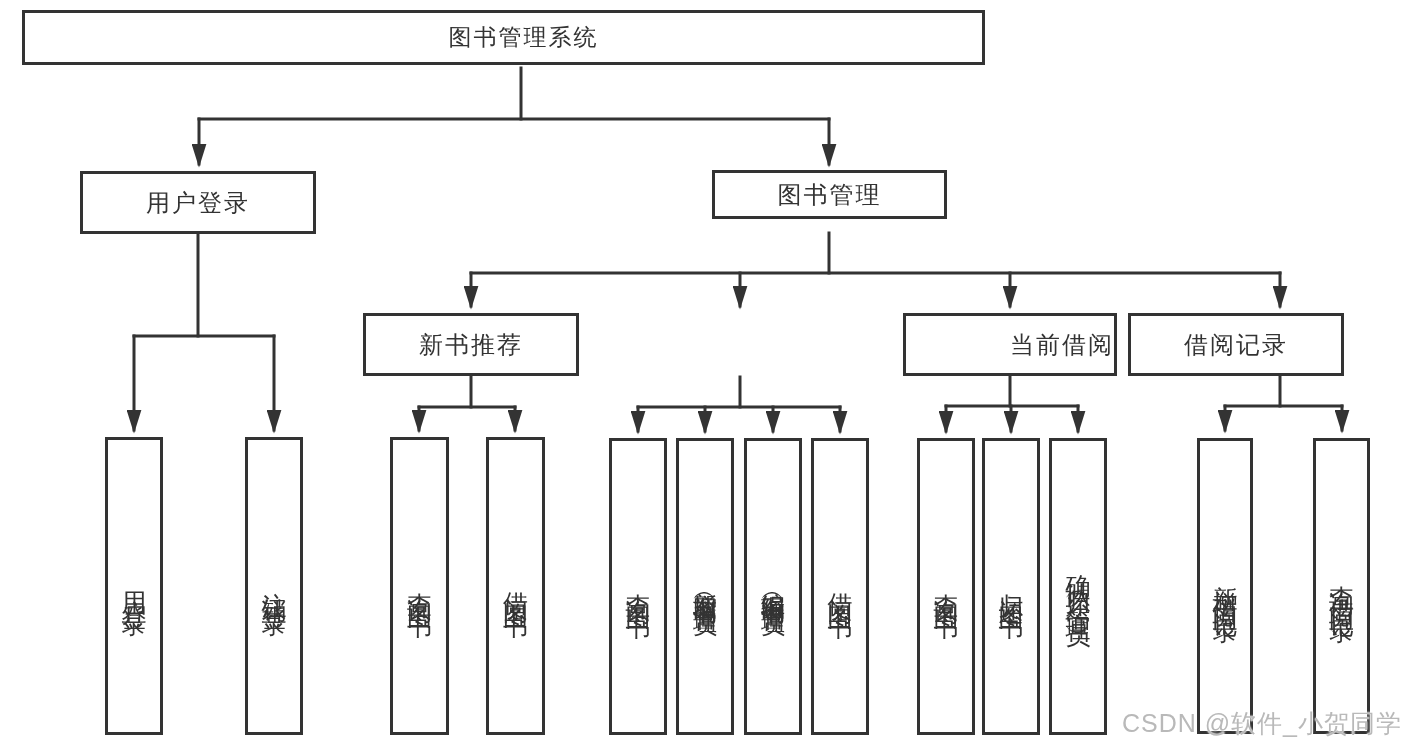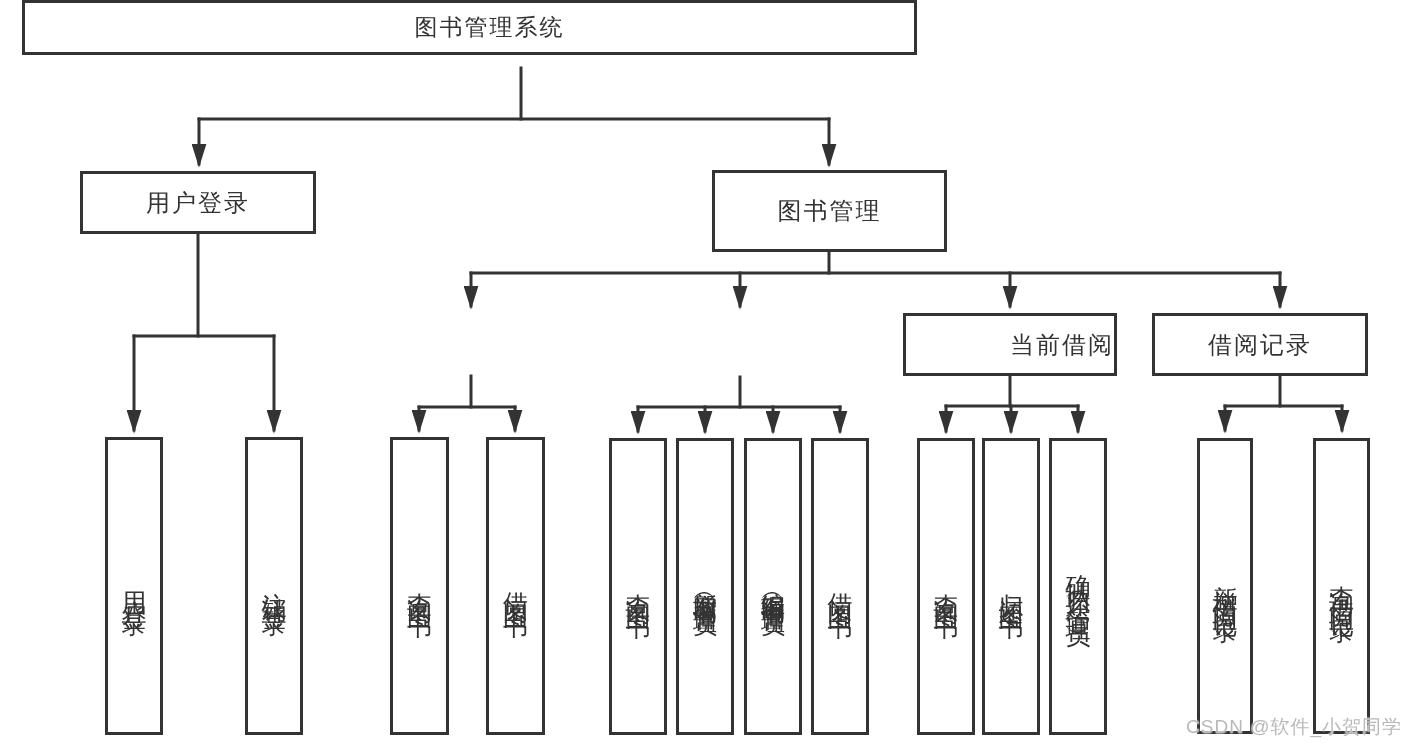--- a/index.html
+++ b/index.html
@@ -45,21 +45,21 @@
     font-size: 25px;
     letter-spacing: 7px;
     color: #333333;
     line-height: 1;
   }
   .vlabel.tight { letter-spacing: 3px; font-size: 24px; }
   .watermark {
     position: absolute;
     right: 3px;
     bottom: 7px;
-    font-size: 19px;
+    font-size: 25px;
     letter-spacing: 1px;
     color: #b9b9b9;
     text-shadow: 0 0 2px #ffffff, 0 0 2px #ffffff;
     z-index: 5;
     white-space: nowrap;
   }
 </style>
 </head>
 <body>
 
@@ -115,35 +115,38 @@
       </g>
       <g>
         <path d="M1280,376 V406"></path>
         <path d="M1225,406 H1342"></path>
         <path d="M1225,406 V430" marker-end="url(#ah)"></path>
         <path d="M1342,406 V430" marker-end="url(#ah)"></path>
       </g>
     </g>
   </svg>
 
-  <div class="box root" style="left:22px; top:0; width:895px; height:55px;padding-left:40px;">
+  <div class="box root" style="left:22px; top:10px; width:963px; height:55px;padding-left:40px;">
     <span class="hlabel">图书管理系统</span>
   </div>
 
   <div class="box" style="left:80px; top:171px; width:236px; height:63px;">
     <span class="hlabel">用户登录</span>
   </div>
-  <div class="box" style="left:712px; top:170px; width:235px; height:82px;">
+  <div class="box" style="left:712px; top:170px; width:235px; height:49px;">
     <span class="hlabel">图书管理</span>
   </div>
 
+  <div class="box" style="left:363px; top:313px; width:216px; height:63px;">
+    <span class="hlabel">新书推荐</span>
+  </div>
   <div class="box" style="left:903px; top:313px; width:214px; height:63px;justify-content:flex-end;">
     <span class="hlabel">当前借阅</span>
   </div>
-  <div class="box" style="left:1152px; top:313px; width:216px; height:63px;">
+  <div class="box" style="left:1128px; top:313px; width:216px; height:63px;">
     <span class="hlabel">借阅记录</span>
   </div>
 
   <div class="box" style="left:105px; top:437px; width:58px; height:298px;">
     <span class="vlabel">用户登录</span>
   </div>
   <div class="box" style="left:245px; top:437px; width:58px; height:298px;">
     <span class="vlabel">注销登录</span>
   </div>
 

